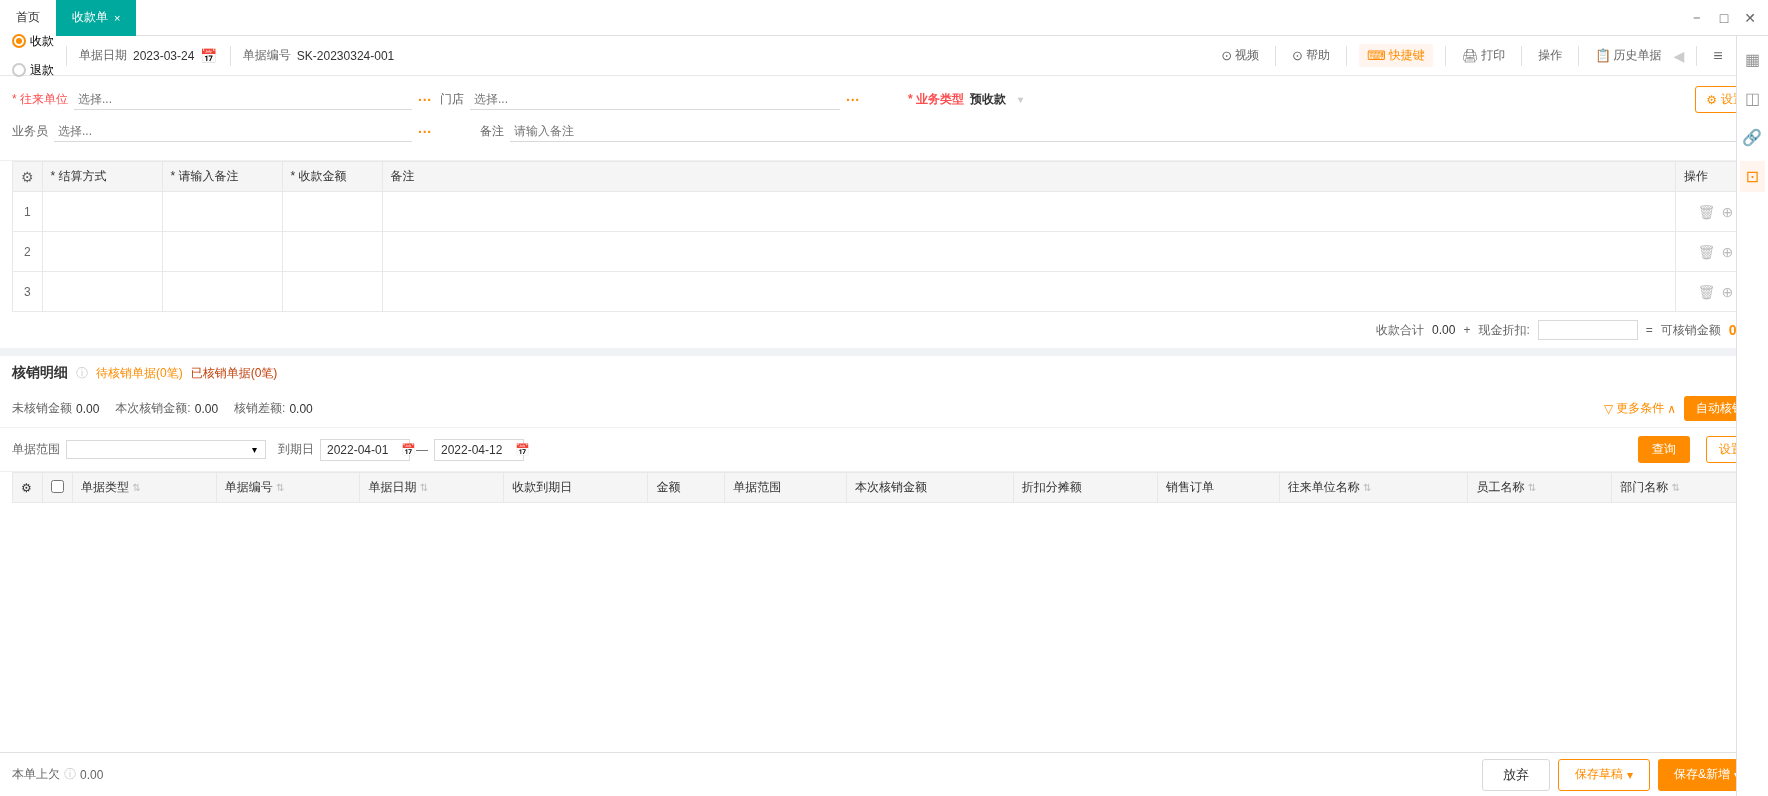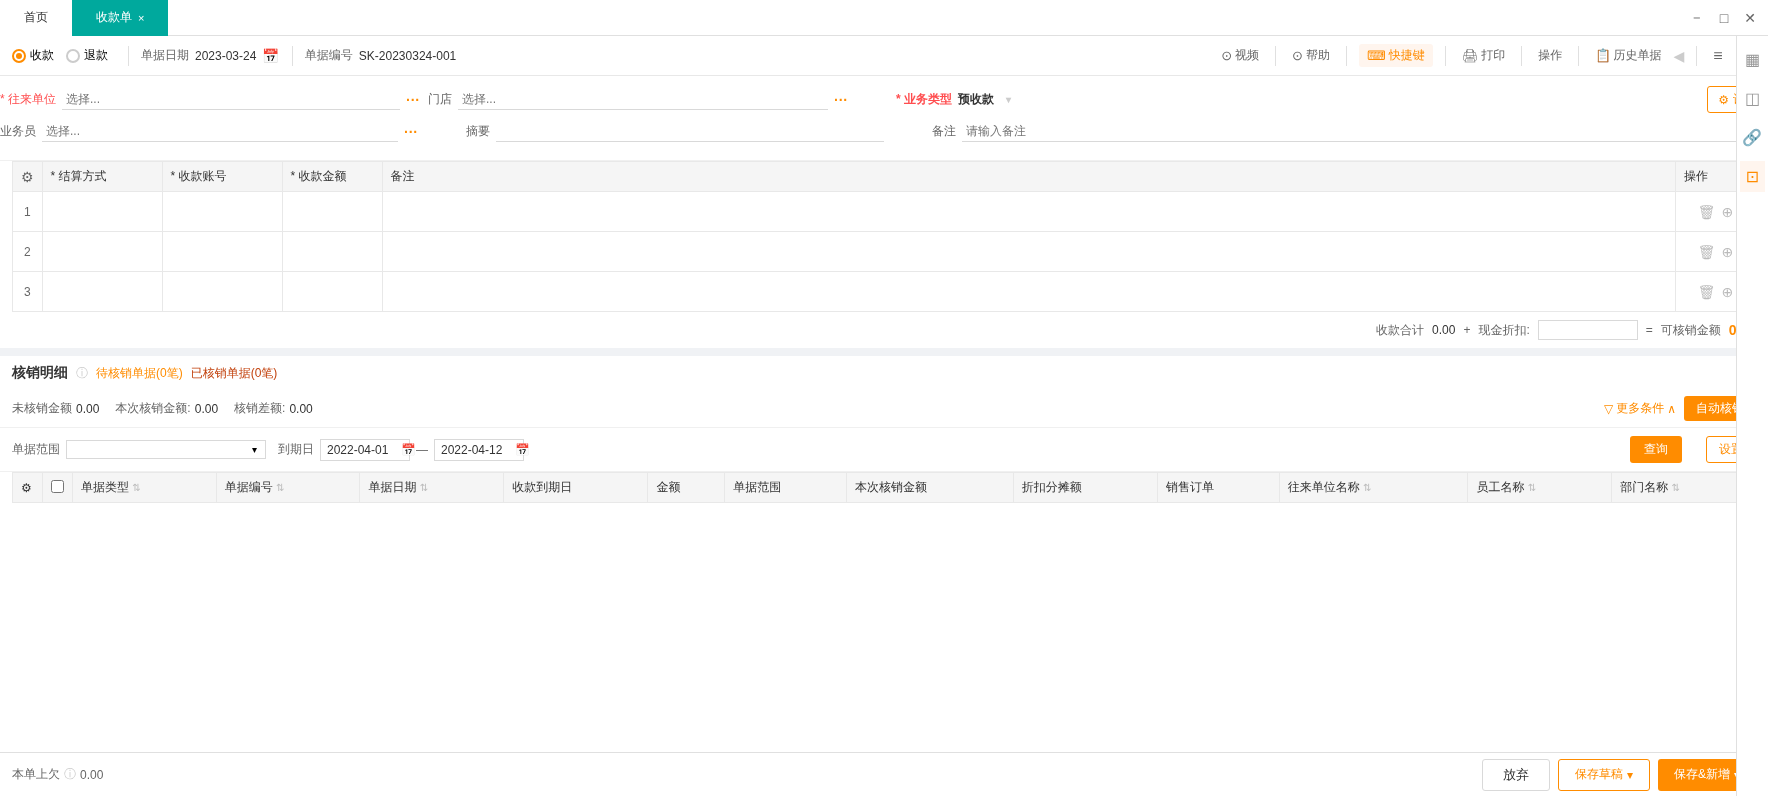--- a/index.html
+++ b/index.html
@@ -4,42 +4,42 @@
   <style>
     * { box-sizing: border-box; margin: 0; padding: 0; font-family: 'Microsoft YaHei', Arial, sans-serif; font-size: 12px; }
     body { background: #f0f2f5; overflow: hidden; width: 1768px; height: 796px; }
 
     
     .tab-bar {
       display: flex; align-items: center; background: #fff; height: 36px;
       border-bottom: 1px solid #e0e0e0;
     }
     .tab-item {
-      padding: 0 24px; height: 36px; display: flex; align-items: center;
+      padding: 0 16px; height: 36px; display: flex; align-items: center;
       cursor: pointer; font-size: 13px; color: #333;
     }
     .tab-item.active {
       background: #00a99d; color: #fff;
     }
     .tab-close {
       margin-left: 6px; font-size: 11px; cursor: pointer; color: #fff;
     }
     .tab-home { background: #fff; color: #333; }
 
     .window-controls {
       margin-left: auto; display: flex; align-items: center; padding-right: 8px; gap: 8px;
     }
     .win-btn { font-size: 14px; cursor: pointer; color: #666; padding: 2px 4px; }
 
     
     .toolbar {
       display: flex; align-items: center; background: #fff; height: 40px;
       padding: 0 12px; border-bottom: 1px solid #e8e8e8; gap: 8px;
     }
-    .radio-group { display: flex; align-items: center; gap: 12px; margin-right: 8px; }
+    .radio-group { display: flex; align-items: center; gap: 12px; margin-right: 0; flex-direction: column; }
     .radio-item { display: flex; align-items: center; gap: 4px; cursor: pointer; }
     .radio-dot {
       width: 14px; height: 14px; border-radius: 50%; border: 2px solid #ccc;
       display: flex; align-items: center; justify-content: center;
     }
     .radio-dot.checked { border-color: #ff8c00; }
     .radio-dot.checked::after {
       content: ''; width: 6px; height: 6px; border-radius: 50%; background: #ff8c00;
     }
     .toolbar-field { display: flex; align-items: center; gap: 6px; }
@@ -58,21 +58,21 @@
     .nav-arrow { color: #ccc; cursor: pointer; font-size: 14px; }
 
     
     .main-content {
       background: #fff; margin: 0; padding: 0;
       height: calc(796px - 36px);
       overflow-y: auto;
     }
 
     
-    .form-section { padding: 10px 0; border-bottom: 1px solid #f0f0f0; }
+    .form-section { padding: 10px 12px; border-bottom: 1px solid #f0f0f0; }
     .form-row { display: flex; align-items: center; gap: 8px; margin-bottom: 8px; }
     .form-field { display: flex; align-items: center; gap: 6px; flex: 1; }
     .field-label { color: #ff4d4f; white-space: nowrap; }
     .field-label::before { content: '* '; color: #ff4d4f; }
     .field-label-plain { color: #666; white-space: nowrap; }
     .field-input {
       flex: 1; border: none; border-bottom: 1px solid #d9d9d9; padding: 3px 4px;
       color: #bbb; outline: none; font-size: 12px; background: transparent;
     }
     .field-more { color: #ff8c00; cursor: pointer; font-size: 14px; font-weight: bold; }
@@ -320,44 +320,40 @@
       </button>
     </div>
     <div class="form-row">
 
       <div class="form-field" style="max-width:420px;">
         <span class="field-label-plain">业务员</span>
         <input class="field-input" type="text" placeholder="选择..." style="">
         <span class="field-more">···</span>
       </div>
 
-      <div class="form-field" style="max-width:420px; margin-left:40px;">
-        <span class="field-label-plain">摘要</span>
-        <input class="field-input" type="text" style="">
-      </div>
 
       <div class="form-field" style="margin-left:40px; flex:2;">
         <span class="field-label-plain">备注</span>
         <input class="field-input" type="text" style="flex: 2 1 0%;" placeholder="请输入备注">
       </div>
     </div>
   </div>
 
   <div class="table-section">
     <table class="data-table">
       <thead>
         <tr>
           <th class="gear-cell">
             <span class="gear-icon">⚙</span>
           </th>
           <th style="min-width:120px;">
             <span>* 结算方式</span>
           </th>
           <th style="min-width:120px;">
-            <span>* 收款账号</span>
+            <span>* 请输入备注</span>
           </th>
           <th style="min-width:100px;">
             <span>* 收款金额</span>
           </th>
           <th style="width:100%;">
             <span>备注</span>
           </th>
           <th style="min-width:80px;">
             <span>操作</span>
           </th>
@@ -464,21 +460,21 @@
       <div class="filter-date">
         <input type="text" value="2022-04-01" style="">
         <span class="date-icon">📅</span>
       </div>
       <span class="filter-dash">—</span>
       <div class="filter-date">
         <input type="text" value="2022-04-12" style="">
         <span class="date-icon">📅</span>
       </div>
     </div>
-    <div style="margin-left:auto; display:flex; gap:24px;align-items:center;">
+    <div style="margin-left:auto; display:flex; gap:16px;align-items:center;">
       <button class="query-btn">查询</button>
       <button class="setting-btn">设置</button>
     </div>
   </div>
 
   <div class="bottom-table-section">
     <table class="bottom-table">
       <thead>
         <tr>
           <th class="checkbox-col">

